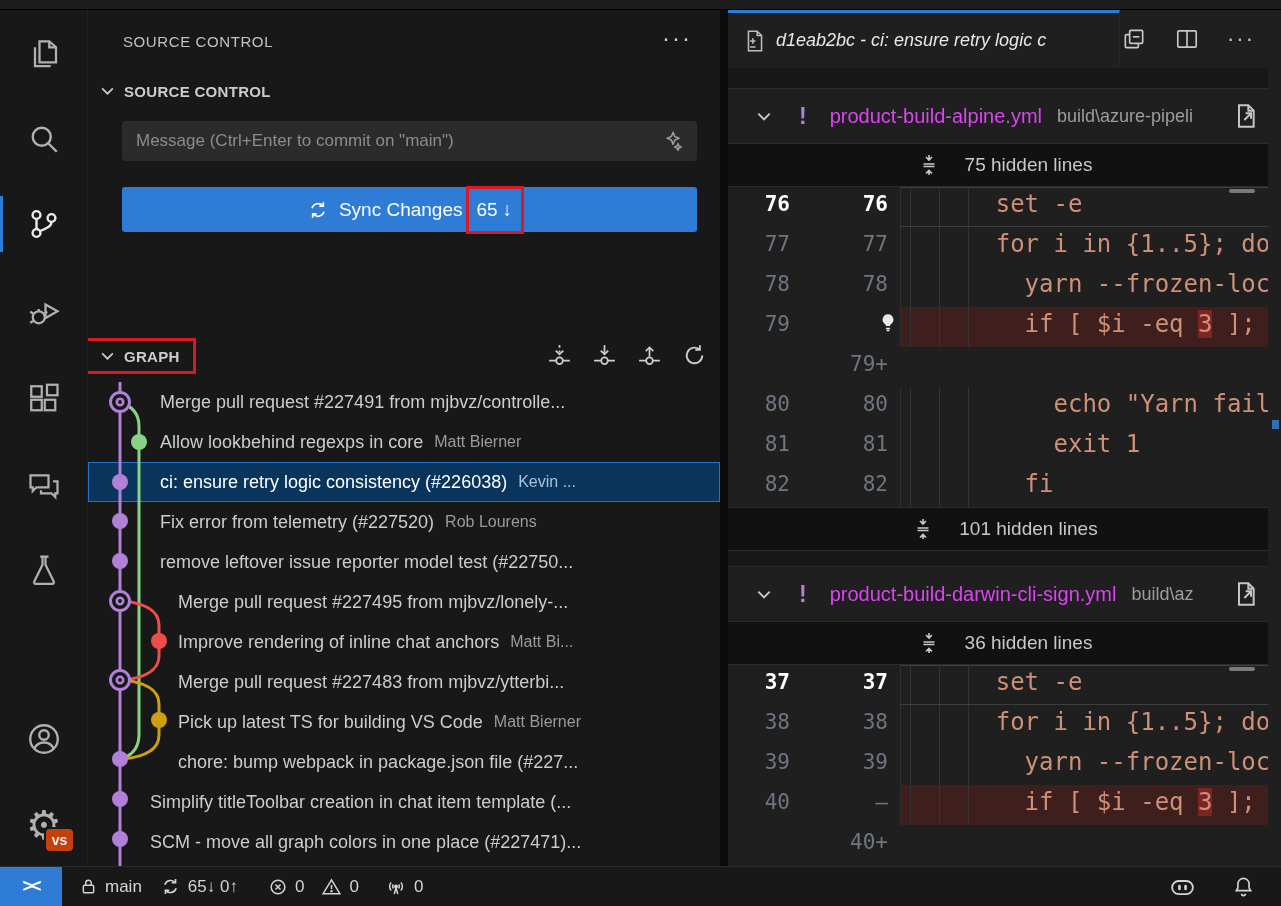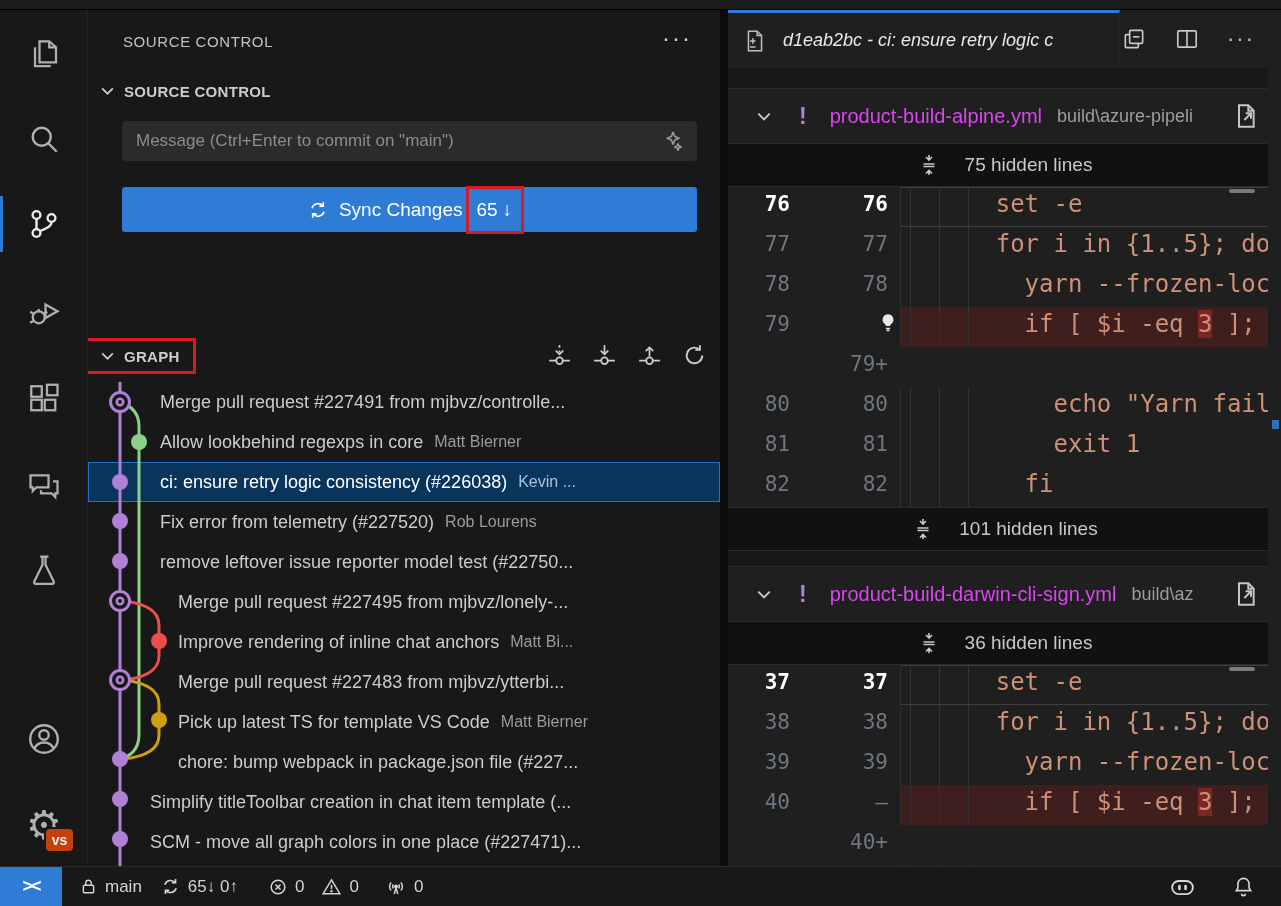--- a/index.html
+++ b/index.html
@@ -73,21 +73,21 @@
   
   .sash { position:absolute; left:720px; top:10px; width:8px; bottom:40px; background:#0b0b0b; }
 
   
   .editor { position:absolute; left:728px; top:10px; width:553px; bottom:40px;
     background:var(--editor-bg); overflow:hidden; }
   .tabbar { position:relative; height:58px; background:var(--side-bg); border-bottom:1px solid #252525; }
   .tab { position:absolute; left:0; top:0; width:392px; height:58px; background:var(--editor-bg);
     border-top:3px solid var(--accent); border-right:1px solid #252525;
     display:flex; align-items:center; padding-left:16px; gap:10px; overflow:hidden; }
-  .tab-label { font-size:18px; font-style:italic; color:#e8e8e8; white-space:nowrap;margin-left:7px; }
+  .tab-label { font-size:18px; font-style:italic; color:#e8e8e8; white-space:nowrap; }
   .tab-actions { position:absolute; left:392px; right:0; top:0; height:58px; background:var(--editor-bg);
     display:flex; align-items:center; justify-content:flex-end; gap:27px; padding-right:26px; color:#c9c9c9; }
   .ellipsis-glyph { font-size:22px; letter-spacing:2px; color:#c9c9c9; line-height:10px; }
 
   .diffbody { position:absolute; top:58px; left:0; right:0; bottom:0; background:var(--side-bg); overflow:hidden; }
   .gap20 { height:20px; }
   .gap15 { height:15px; background:var(--side-bg); }
   .file-section { background:var(--editor-bg); border-top:1px solid var(--border); }
   .file-hdr { position:relative; height:54px; display:flex; align-items:center; padding-left:20px; overflow:hidden; }
   .excl { margin-left:27px; font-size:23px; font-weight:bold; color:var(--graph-purple); }
@@ -357,21 +357,21 @@
     <span class="c-msg">Improve rendering of inline chat anchors</span>
     <span class="c-author">Matt Bi...</span>
   </div>
 
   <div class="commit-row ind-b">
     <span class="c-msg">Merge pull request #227483 from mjbvz/ytterbi...</span>
 
   </div>
 
   <div class="commit-row ind-b">
-    <span class="c-msg">Pick up latest TS for template VS Code</span>
+    <span class="c-msg">Pick up latest TS for building VS Code</span>
     <span class="c-author">Matt Bierner</span>
   </div>
 
   <div class="commit-row ind-b">
     <span class="c-msg">chore: bump webpack in package.json file (#227...</span>
 
   </div>
 
   <div class="commit-row ind-c">
     <span class="c-msg">Simplify titleToolbar creation in chat item template (...</span>

